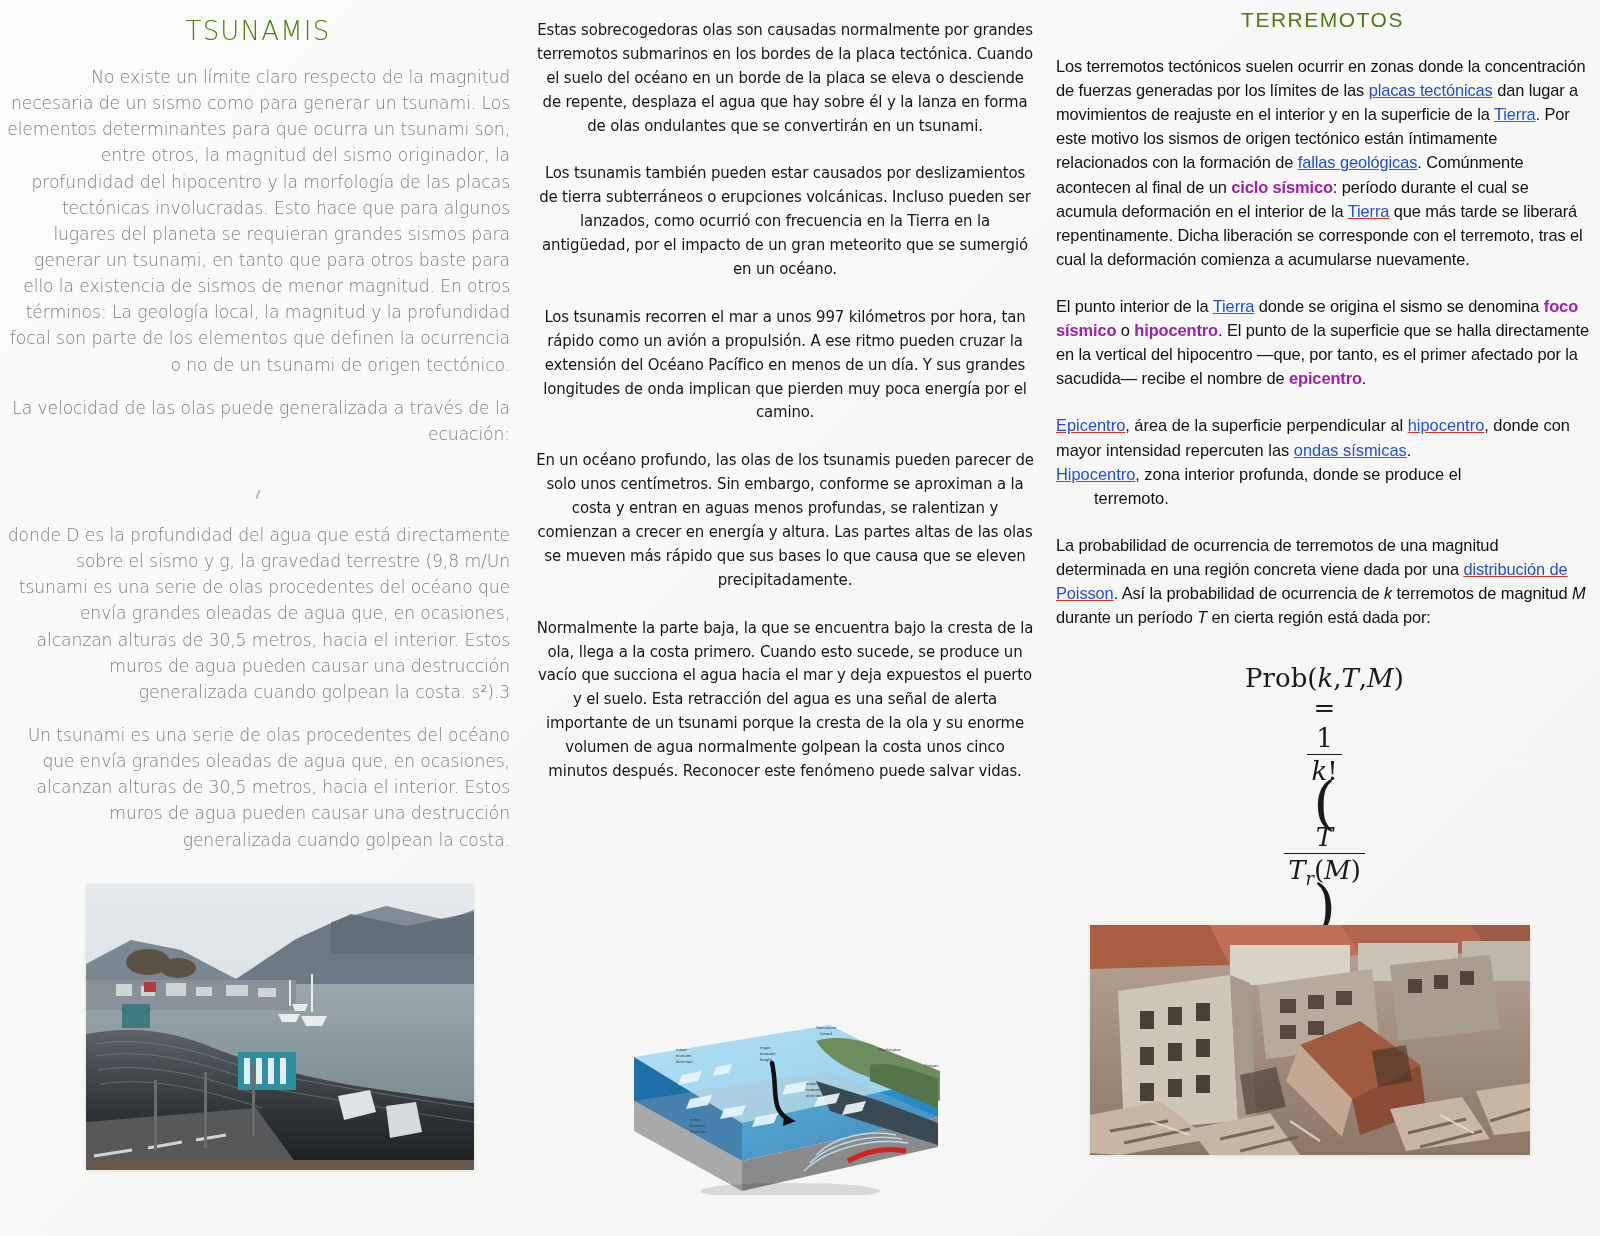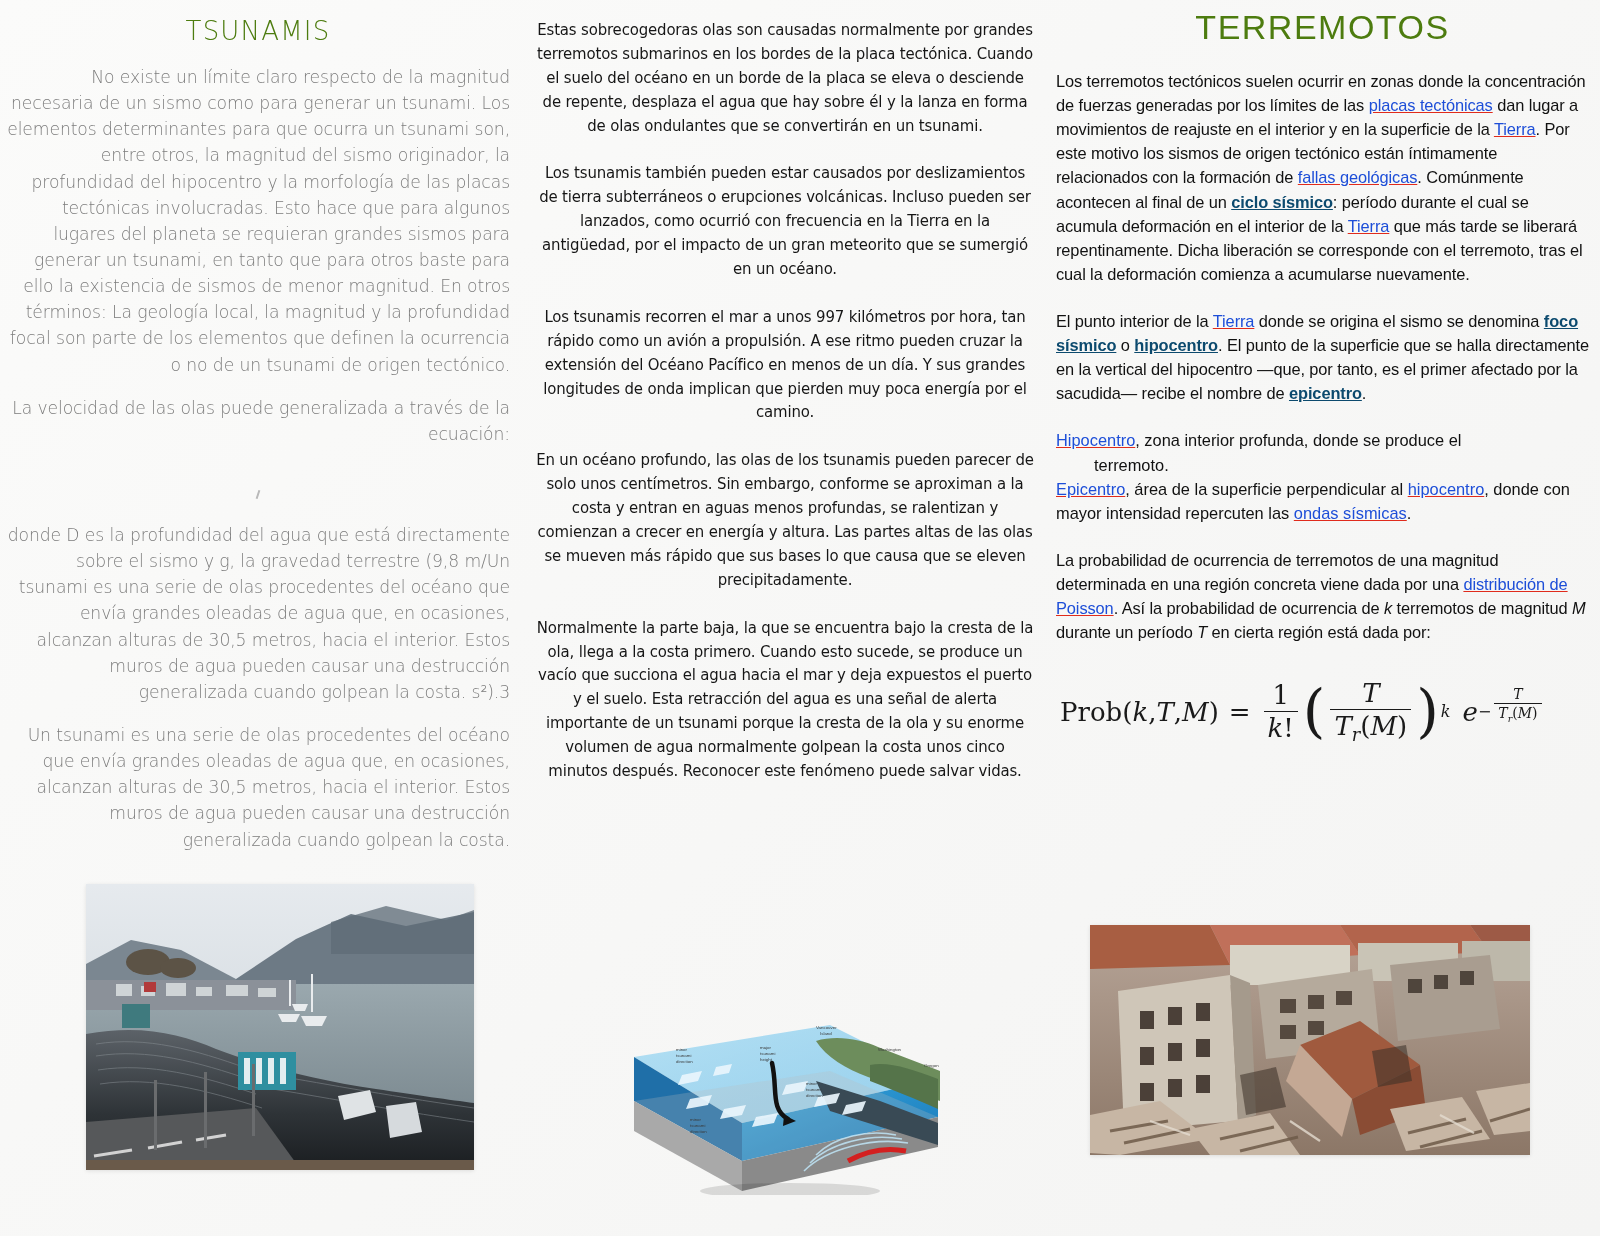--- a/index.html
+++ b/index.html
@@ -33,21 +33,21 @@
     letter-spacing: 1.2px;
     color: #4d7c0f;
   }
   #tsunamis-title {
     font-size: 26px;
     margin: 16px 0 18px 0;
     font-family: "DejaVu Sans", sans-serif;
     font-weight: 300;
   }
   #terremotos-title {
-    font-size: 34px;
+    font-size: 21px;
     margin: 8px 0 22px 0;
     font-family: "Liberation Sans", sans-serif;
     letter-spacing: 1.5px;
   }
 
   
   .c1-text {
     font-family: "DejaVu Sans", sans-serif;
     font-weight: 300;
     font-size: 17.2px;
@@ -99,32 +99,33 @@
     color: #111111;
     margin: 0 0 23px 0;
   }
   .c3-list .indent { padding-left: 38px; display: block; }
   a.lnk {
     color: #1d4ed8;
     text-decoration: underline;
     text-decoration-color: #e02b1c;
     cursor: pointer;
   }
-  b.bold { font-weight: 700; color: #0c4a6e; text-decoration: underline; }
+  b.bold { font-weight: 700; color: #a21caf; }
   i.ital { font-style: italic; }
 
   
   #poisson-formula {
     margin: 34px 0 12px 4px;
     font-family: "DejaVu Serif", serif;
     color: #1a1a1a;
     display: flex;
     align-items: center;
     font-size: 26px;
     white-space: nowrap;
+    flex-direction: column;
   }
   .frac {
     display: inline-flex;
     flex-direction: column;
     align-items: center;
     vertical-align: middle;
     margin: 0 3px;
   }
   .frac .num { padding: 0 4px 1px 4px; }
   .frac .den { padding: 1px 4px 0 4px; border-top: 1.6px solid #1a1a1a; }
@@ -349,22 +350,22 @@
 <div class="col" id="col-terremotos">
 
   <h1 class="heading" id="terremotos-title">TERREMOTOS</h1>
 
   <p class="c3-text"><span>Los terremotos tectónicos suelen ocurrir en zonas donde la concentración de fuerzas generadas por los límites de las </span><a class="lnk">placas tectónicas</a><span> dan lugar a movimientos de reajuste en el interior y en la superficie de la </span><a class="lnk">Tierra</a><span>. Por este motivo los sismos de origen tectónico están íntimamente relacionados con la formación de </span><a class="lnk">fallas geológicas</a><span>. Comúnmente acontecen al final de un </span><b class="bold">ciclo sísmico</b><span>: período durante el cual se acumula deformación en el interior de la </span><a class="lnk">Tierra</a><span> que más tarde se liberará repentinamente. Dicha liberación se corresponde con el terremoto, tras el cual la deformación comienza a acumularse nuevamente.</span></p>
 
   <p class="c3-text"><span>El punto interior de la </span><a class="lnk">Tierra</a><span> donde se origina el sismo se denomina </span><b class="bold">foco sísmico</b><span> o </span><b class="bold">hipocentro</b><span>. El punto de la superficie que se halla directamente en la vertical del hipocentro —que, por tanto, es el primer afectado por la sacudida— recibe el nombre de </span><b class="bold">epicentro</b><span>.</span></p>
 
 
   <div class="c3-list">
+    <div><a class="lnk">Epicentro</a><span>, área de la superficie perpendicular al </span><a class="lnk">hipocentro</a><span>, donde con mayor intensidad repercuten las </span><a class="lnk">ondas sísmicas</a><span>.</span></div>
     <div><a class="lnk">Hipocentro</a><span>, zona interior profunda, donde se produce el</span><span class="indent">terremoto.</span></div>
-    <div><a class="lnk">Epicentro</a><span>, área de la superficie perpendicular al </span><a class="lnk">hipocentro</a><span>, donde con mayor intensidad repercuten las </span><a class="lnk">ondas sísmicas</a><span>.</span></div>
   </div>
 
   <p class="c3-text"><span>La probabilidad de ocurrencia de terremotos de una magnitud determinada en una región concreta viene dada por una </span><a class="lnk">distribución de Poisson</a><span>. Así la probabilidad de ocurrencia de </span><i class="ital">k</i><span> terremotos de magnitud </span><i class="ital">M</i><span> durante un período </span><i class="ital">T</i><span> en cierta región está dada por:</span></p>
 
   <div id="poisson-formula">
     <span>Prob(<i>k</i>,<i>T</i>,<i>M</i>)</span>
     <span style="margin:0 10px">=</span>
     <span class="frac">
       <span class="num">1</span>
       <span class="den"><i>k</i>!</span>

